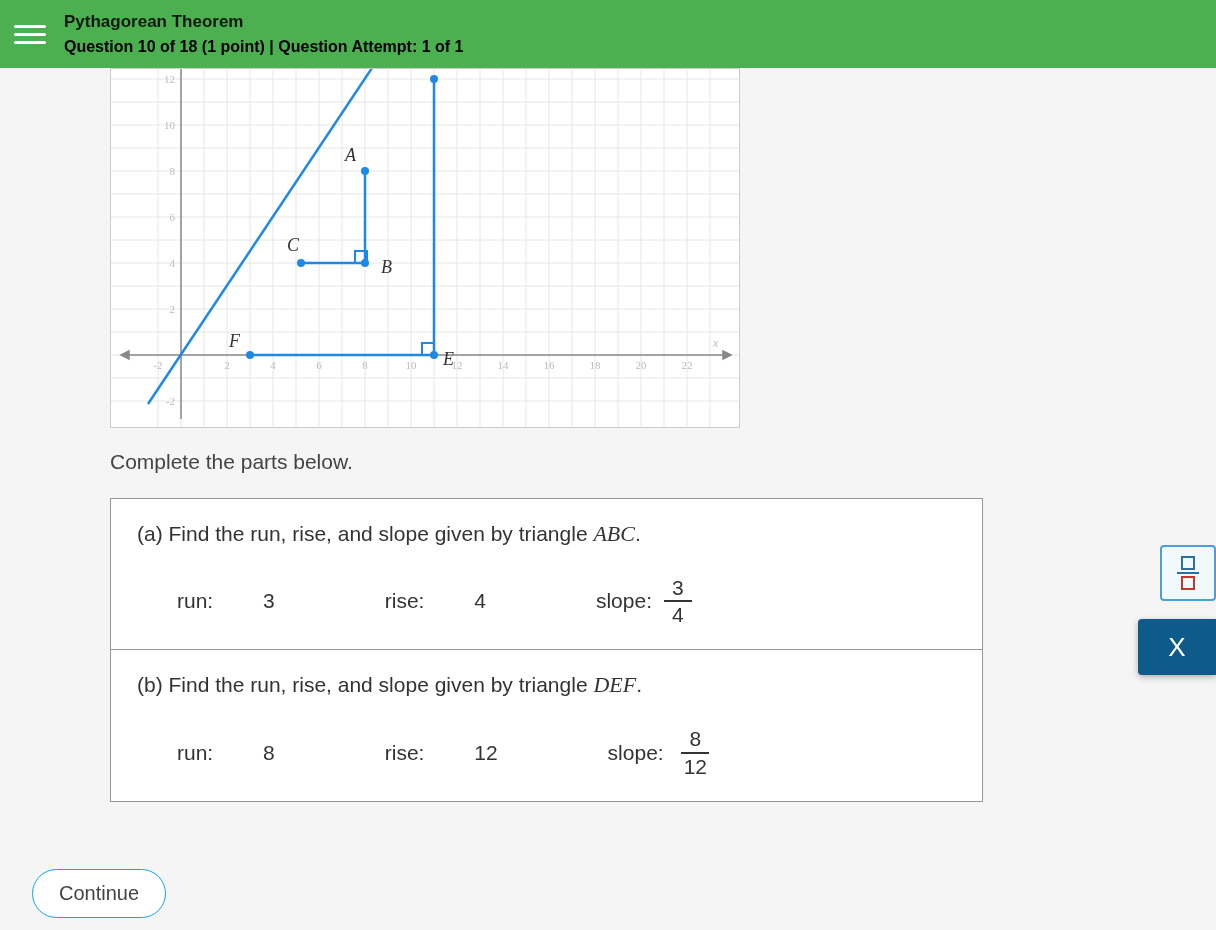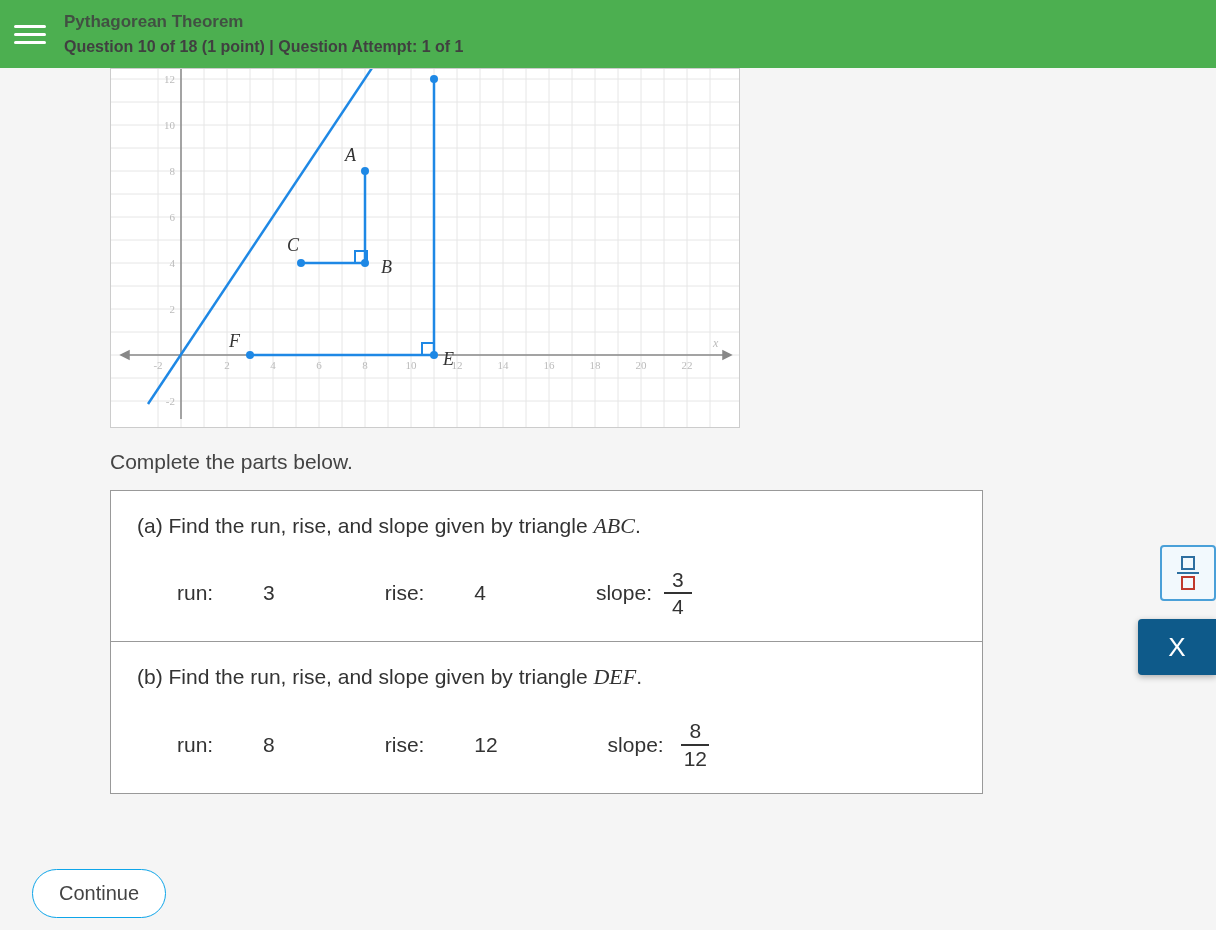--- a/index.html
+++ b/index.html
@@ -1,26 +1,26 @@
 <!DOCTYPE html>
 <html><head>
 <meta charset="utf-8">
 <style>
   *{box-sizing:border-box;margin:0;padding:0}
   body{font-family:Arial,Helvetica,sans-serif;background:#f5f5f5;color:#333;width:1216px;height:930px;overflow:hidden}
-  .header{background:#4caf50;color:#404040;padding:8px 14px;display:flex;align-items:center;gap:18px;min-height:68px}
+  .header{background:#4caf50;color:#000000;padding:8px 14px;display:flex;align-items:center;gap:18px;min-height:68px}
   .hamburger{width:32px;height:32px;display:flex;flex-direction:column;justify-content:center;gap:5px;cursor:pointer}
   .hamburger span{display:block;height:3px;background:#fff;border-radius:2px}
   .header-text{display:flex;flex-direction:column;gap:6px}
   .topic{font-weight:bold;font-size:17px;opacity:.85}
   .qline{font-weight:bold;font-size:16px}
   .main{display:flex}
   .content{flex:1;padding:0 0 0 110px}
   .graph-wrap{background:#fff;border:1px solid #ccc;width:630px;height:360px;margin-top:0;position:relative;overflow:hidden}
-  .instr{margin:22px 0 16px 0;font-size:21px;color:#444}
+  .instr{margin:22px 0 24px 0;font-size:21px;color:#444}
   .answer-box{border:1px solid #999;width:873px;background:#fff}
   .part{padding:22px 26px;border-bottom:1px solid #999}
   .part:last-child{border-bottom:none}
   .part-q{font-size:21px;color:#333;margin-bottom:28px}
   .part-q .tri{font-style:italic;font-family:'Times New Roman',serif;font-size:22px}
   .row{display:flex;align-items:center;gap:110px;padding-left:40px;font-size:21px}
   .kv{display:flex;align-items:center;gap:22px}
   .slopev{display:flex;align-items:center;gap:12px}
   .frac{display:inline-flex;flex-direction:column;align-items:center;font-size:21px;line-height:1.2}
   .frac .n{border-bottom:2px solid #333;padding:0 8px}

